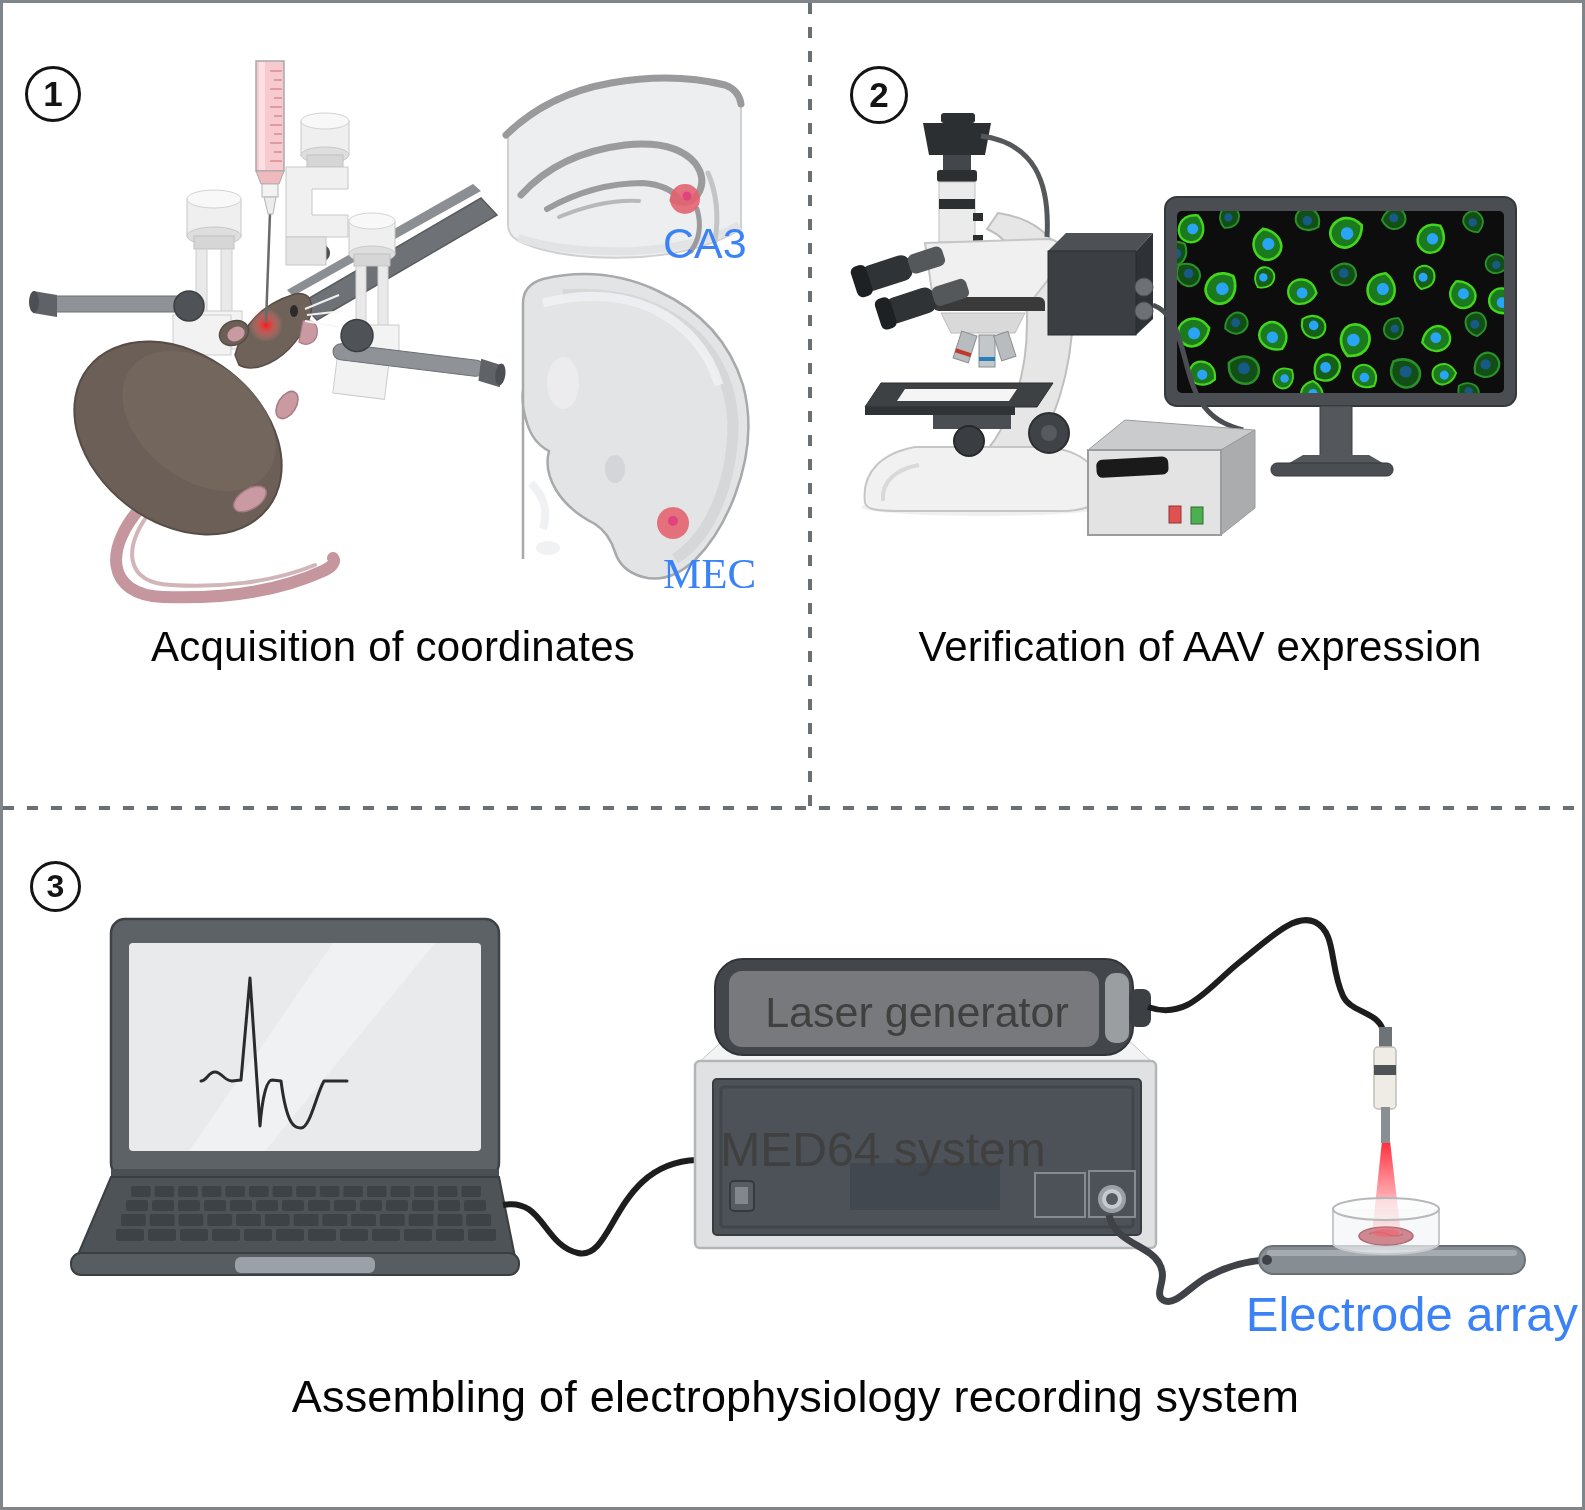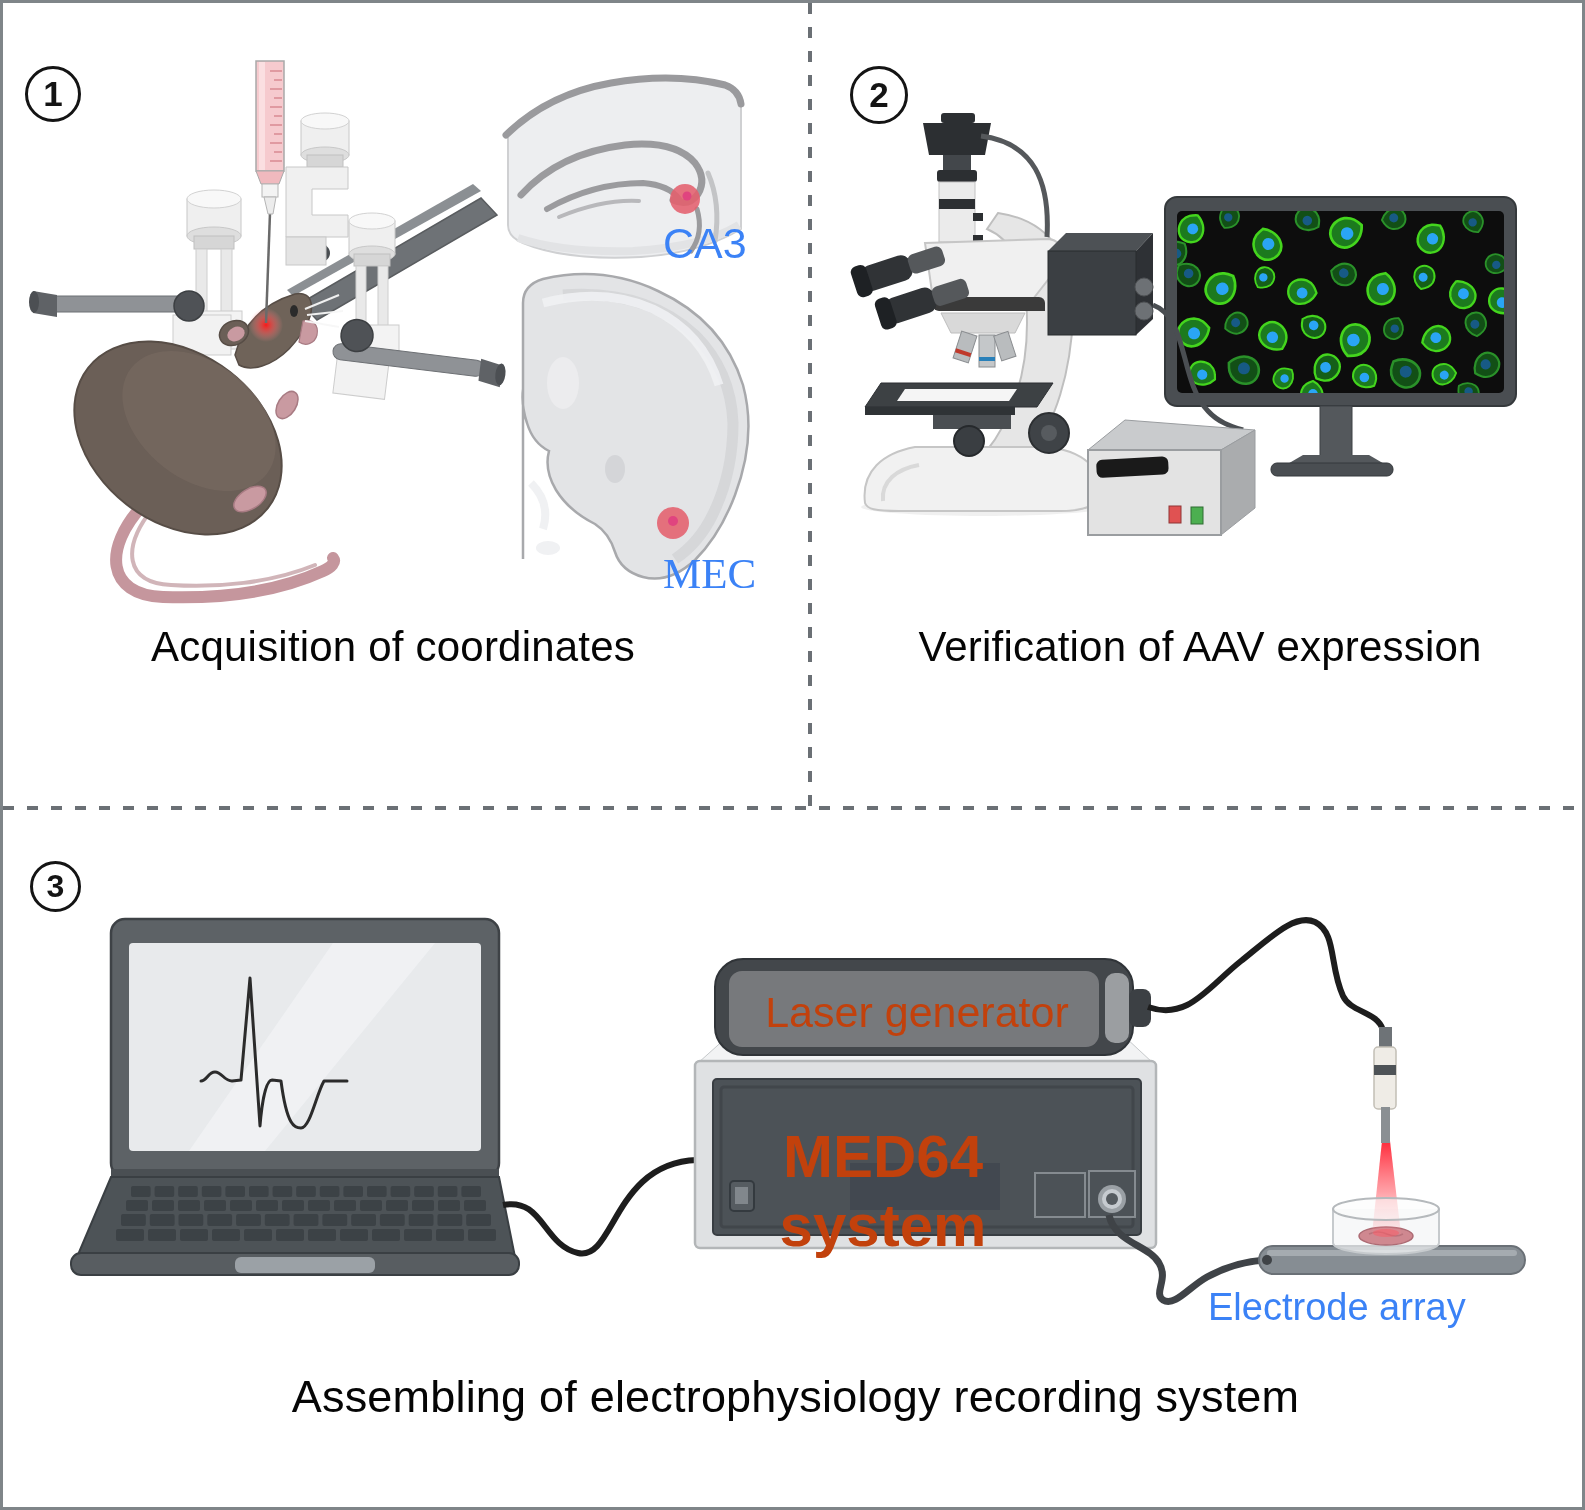--- a/index.html
+++ b/index.html
@@ -9,21 +9,21 @@
     font-family:"Liberation Sans",sans-serif;color:#000;
   }
   svg.art{position:absolute;left:0;top:0;width:1585px;height:1510px;}
   .badge{
     position:absolute;border:3px solid #141414;border-radius:50%;background:#fff;
     display:flex;align-items:center;justify-content:center;font-weight:700;color:#141414;
     box-sizing:border-box;
   }
   .caption{position:absolute;text-align:center;color:#050505;font-size:42px;letter-spacing:0.2px;}
   .part-label{position:absolute;color:#3b82f6;font-size:43px;}
-  .device-label{position:absolute;color:#c2410c;text-align:center;}
+  .device-label{position:absolute;color:#404040;text-align:center;}
 </style>
 </head>
 <body>
 
 <div class="canvas">
 
 <svg class="art" viewBox="0 0 1585 1510" xmlns="http://www.w3.org/2000/svg">
   <defs>
     <radialGradient id="injGrad" cx="50%" cy="50%" r="50%">
       <stop offset="0%" stop-color="#ff1616" stop-opacity="0.95"></stop>
@@ -525,18 +525,18 @@
   <span>3</span>
 </div>
 
 <div class="part-label" style="left:660px;top:216px;">CA3</div>
 <div class="part-label" style="left:660px;top:546px;font-family:Liberation Serif, serif;">MEC</div>
 
 <div class="caption" style="left:0px;top:620px;width:700px;margin-left:40px;">Acquisition of coordinates</div>
 <div class="caption" style="left:817px;top:620px;width:760px;">Verification of AAV expression</div>
 
 <div class="device-label" style="left:714px;top:985px;width:400px;font-size:43px;">Laser generator</div>
-<div class="device-label" style="left:710px;top:1119px;width:340px;font-size:60px;font-weight:bold;">MED64 system</div>
-<div class="part-label" style="left:1205px;top:1283px;width:370px;text-align:left;font-size:38px;">Electrode array</div>
+<div class="device-label" style="left:710px;top:1119px;width:340px;font-size:48px;">MED64 system</div>
+<div class="part-label" style="left:1205px;top:1283px;width:370px;text-align:right;font-size:49px;">Electrode array</div>
 
 <div class="caption" style="left:0px;top:1368px;width:1585px;font-size:45px;">Assembling of electrophysiology recording system</div>
 
 </div>
 
 </body></html>

